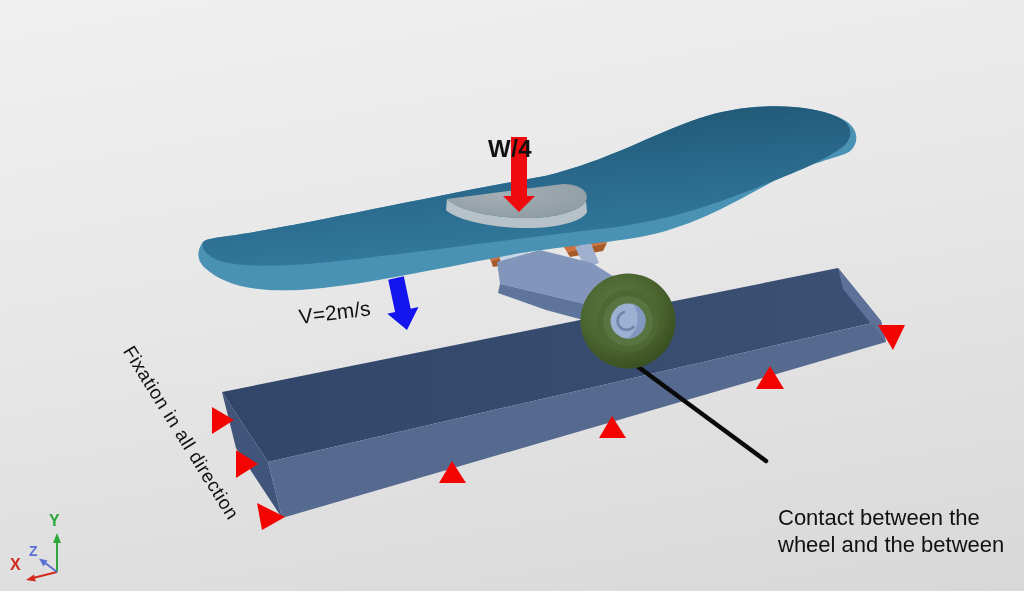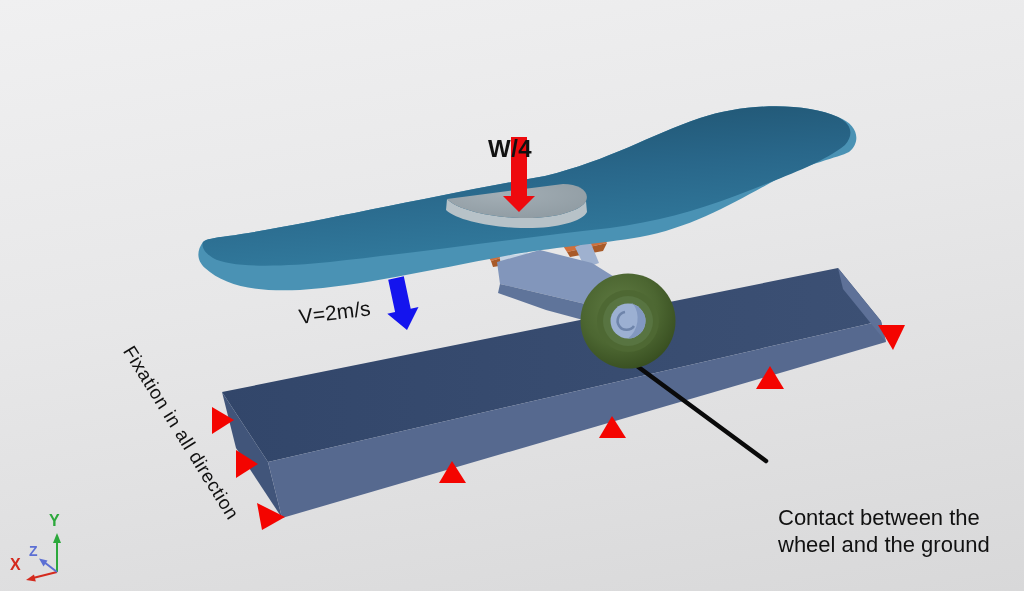--- a/index.html
+++ b/index.html
@@ -126,18 +126,18 @@
   <line x1="57" y1="572" x2="44" y2="562" stroke="#5c6fd4" stroke-width="2"></line>
   <polygon points="39,558.5 47.5,560.5 43.5,566.5" fill="#5c6fd4"></polygon>
 </svg>
 
   
   <div class="lbl lbl-load">W/4</div>
   <div class="lbl lbl-vel">V=2m/s</div>
   <div class="lbl lbl-fix">Fixation in all direction</div>
   <div class="lbl lbl-contact">
     <div>Contact between the</div>
-    <div>wheel and the ground</div>
+    <div>wheel and the between</div>
   </div>
   <div class="axis-lbl axis-x">X</div>
   <div class="axis-lbl axis-y">Y</div>
   <div class="axis-lbl axis-z">Z</div>
 </div>
 
 </body></html>

